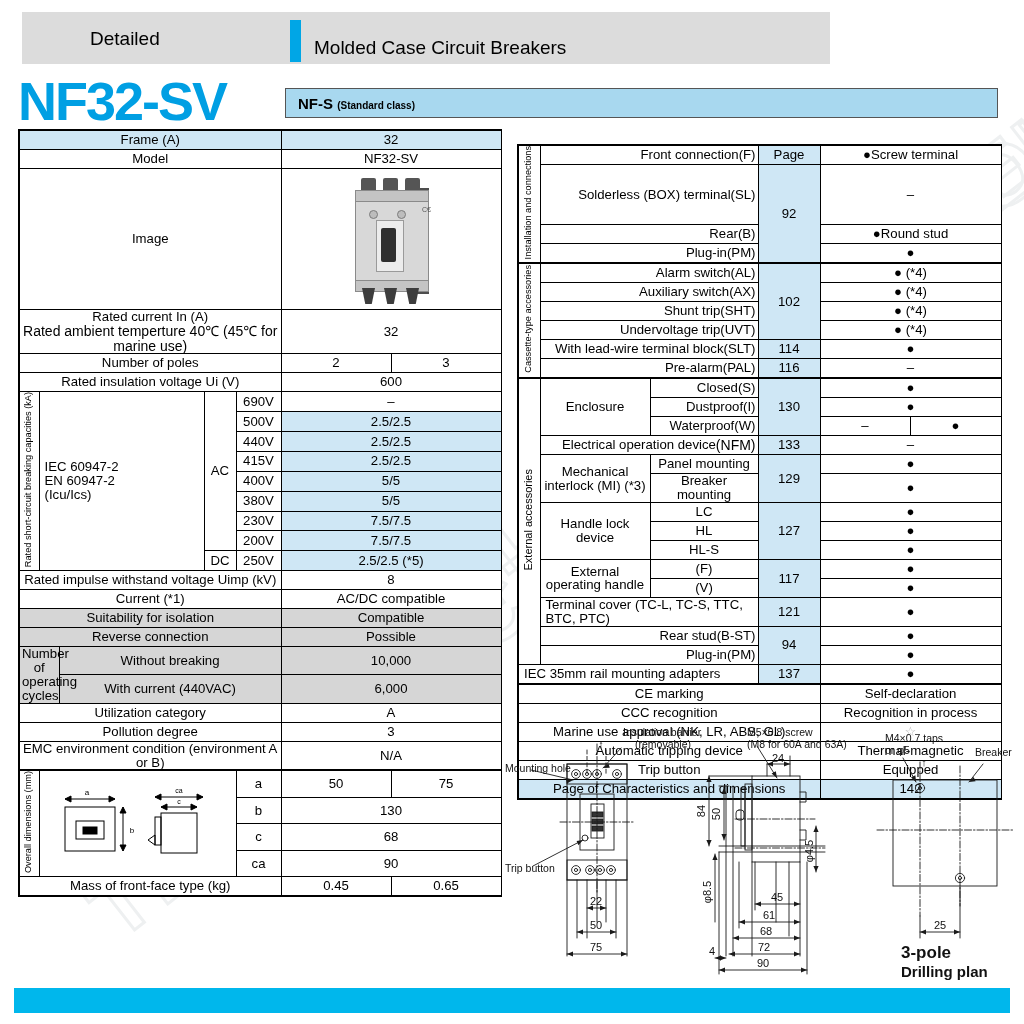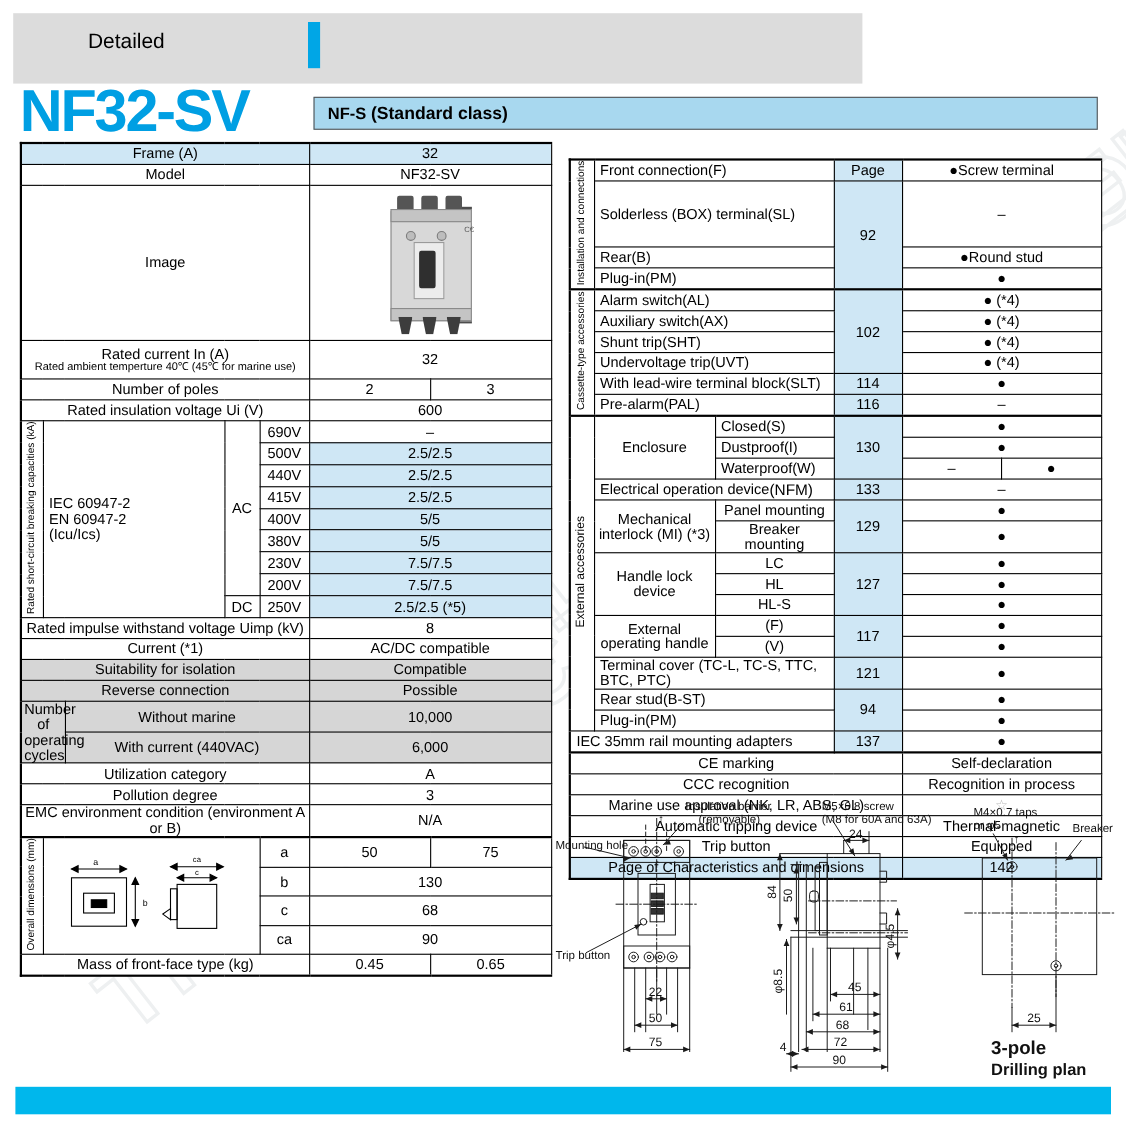--- a/index.html
+++ b/index.html
@@ -27,22 +27,22 @@
     white-space:nowrap;
     transform:rotate(-38deg);
     transform-origin:left top;
   }
   .wm1{ left:70px;  top:880px; }
   .wm2{ left:430px; top:560px; }
   .wm3{ left:720px; top:330px; }
 
   
   .hdr{
-    position:absolute;left:12px;top:12px;width:772px;height:64px;
-    background:#dcdcdc;z-index:2;
+    position:absolute;left:22px;top:12px;width:772px;height:52px;
+    background:#dcdcdc;z-index:2;padding-left:36px;
   }
   .hdr-l{
     position:absolute;left:68px;top:16px;width:200px;
     font-size:19px;line-height:21px;font-weight:400;
   }
   .hdr-bar{
     position:absolute;left:268px;top:8px;width:11px;height:42px;background:#00a6e6;
   }
   .hdr-r{
     position:absolute;left:292px;top:25px;font-size:19px;
@@ -52,59 +52,59 @@
     position:absolute;left:18px;top:74px;z-index:2;
     font-size:54px;font-weight:bold;color:#009fe3;letter-spacing:-2px;
     line-height:54px;
   }
   .badge{
     position:absolute;left:285px;top:88px;width:713px;height:30px;
     background:#a8d8ef;border:1px solid #555;z-index:2;
     box-sizing:border-box;
   }
   .badge-in{position:absolute;left:12px;top:6px;font-size:15px;font-weight:bold;}
-  .badge-in .sm{font-size:16px;font-weight:bold;}
+  .badge-in .sm{font-size:10px;font-weight:bold;}
 
   
   .tbl{position:absolute;z-index:2;border-collapse:collapse;table-layout:fixed;}
   .tbl td{
     border:1px solid #000;
     font-size:13.2px;
     text-align:center;
     padding:0 2px;
     line-height:1.05;
     background:#fff;
     height:18px;
   }
   .tbl td.left{text-align:left;padding-left:5px;}
   .blue{background:#cfe7f5 !important;}
   .gray{background:#d6d6d6 !important;}
   .thickL{border-left:2px solid #000 !important;}
   .thickT{border-top:2px solid #000 !important;}
   .thickB{border-bottom:2px solid #000 !important;}
   .small{font-size:14px;}
-  .xsmall{font-size:10px;}
+  .xsmall{font-size:14px;}
   .tiny{font-size:8.3px;}
 
   .vert{
     writing-mode:vertical-rl;
     transform:rotate(180deg);
     white-space:nowrap;
     font-size:9.2px;
     letter-spacing:0px;
     display:inline-block;
   }
   .vert.v2{font-size:11px;}
 
   
   #left-table{left:18px;top:129px;width:482px;}
   
   #right-table{left:517px;top:144px;width:483px;}
 
-  .cellflex{display:flex;justify-content:flex-start;align-items:center;}
+  .cellflex{display:flex;justify-content:flex-end;align-items:center;}
 
   
   .photo{
     position:relative;width:92px;height:128px;margin:2px auto 0;
   }
   .pv{position:absolute;background:#b9b9b9;}
   .pbody{left:10px;top:16px;width:72px;height:98px;background:#d8d8d8;border:1px solid #8a8a8a;}
   .pdark{left:70px;top:12px;width:14px;height:106px;background:#4d4d4d;}
   .plug{position:absolute;top:2px;width:15px;height:16px;background:#555;border-radius:2px 2px 0 0;}
   .plugb{position:absolute;bottom:0px;width:13px;height:16px;background:#3d3d3d;
@@ -133,20 +133,21 @@
   <div class="wm-txt wm1">THON ELECTRONICS</div>
   <div class="wm-txt wm2">THON ELECTRONICS</div>
   <div class="wm-txt wm3">THON ELECTRONICS</div>
 </div>
 
 <div class="hdr">
   <div class="hdr-l">
     <div>Detailed</div>
   </div>
   <div class="hdr-bar"></div>
+  <div class="hdr-r">Molded Case Circuit Breakers</div>
 </div>
 
 <div class="title">NF32-SV</div>
 
 <div class="badge">
   <div class="badge-in">
     <span>NF-S</span>
     <span class="sm">(Standard class)</span>
   </div>
 </div>
@@ -270,21 +271,21 @@
     </tr>
     <tr>
       <td class="gray thickL" colspan="5">Reverse connection</td>
       <td class="gray" colspan="2">Possible</td>
     </tr>
     <tr>
       <td class="gray thickL" colspan="2" rowspan="2">
         <div>Number of</div>
         <div>operating cycles</div>
       </td>
-      <td class="gray" colspan="3">Without marine</td>
+      <td class="gray" colspan="3">Without breaking</td>
       <td class="gray" colspan="2">10,000</td>
     </tr>
     <tr>
       <td class="gray small" colspan="3">With current (440VAC)</td>
       <td class="gray" colspan="2">6,000</td>
     </tr>
     <tr>
       <td class="thickL" colspan="5">Utilization category</td>
       <td colspan="2">A</td>
     </tr>

